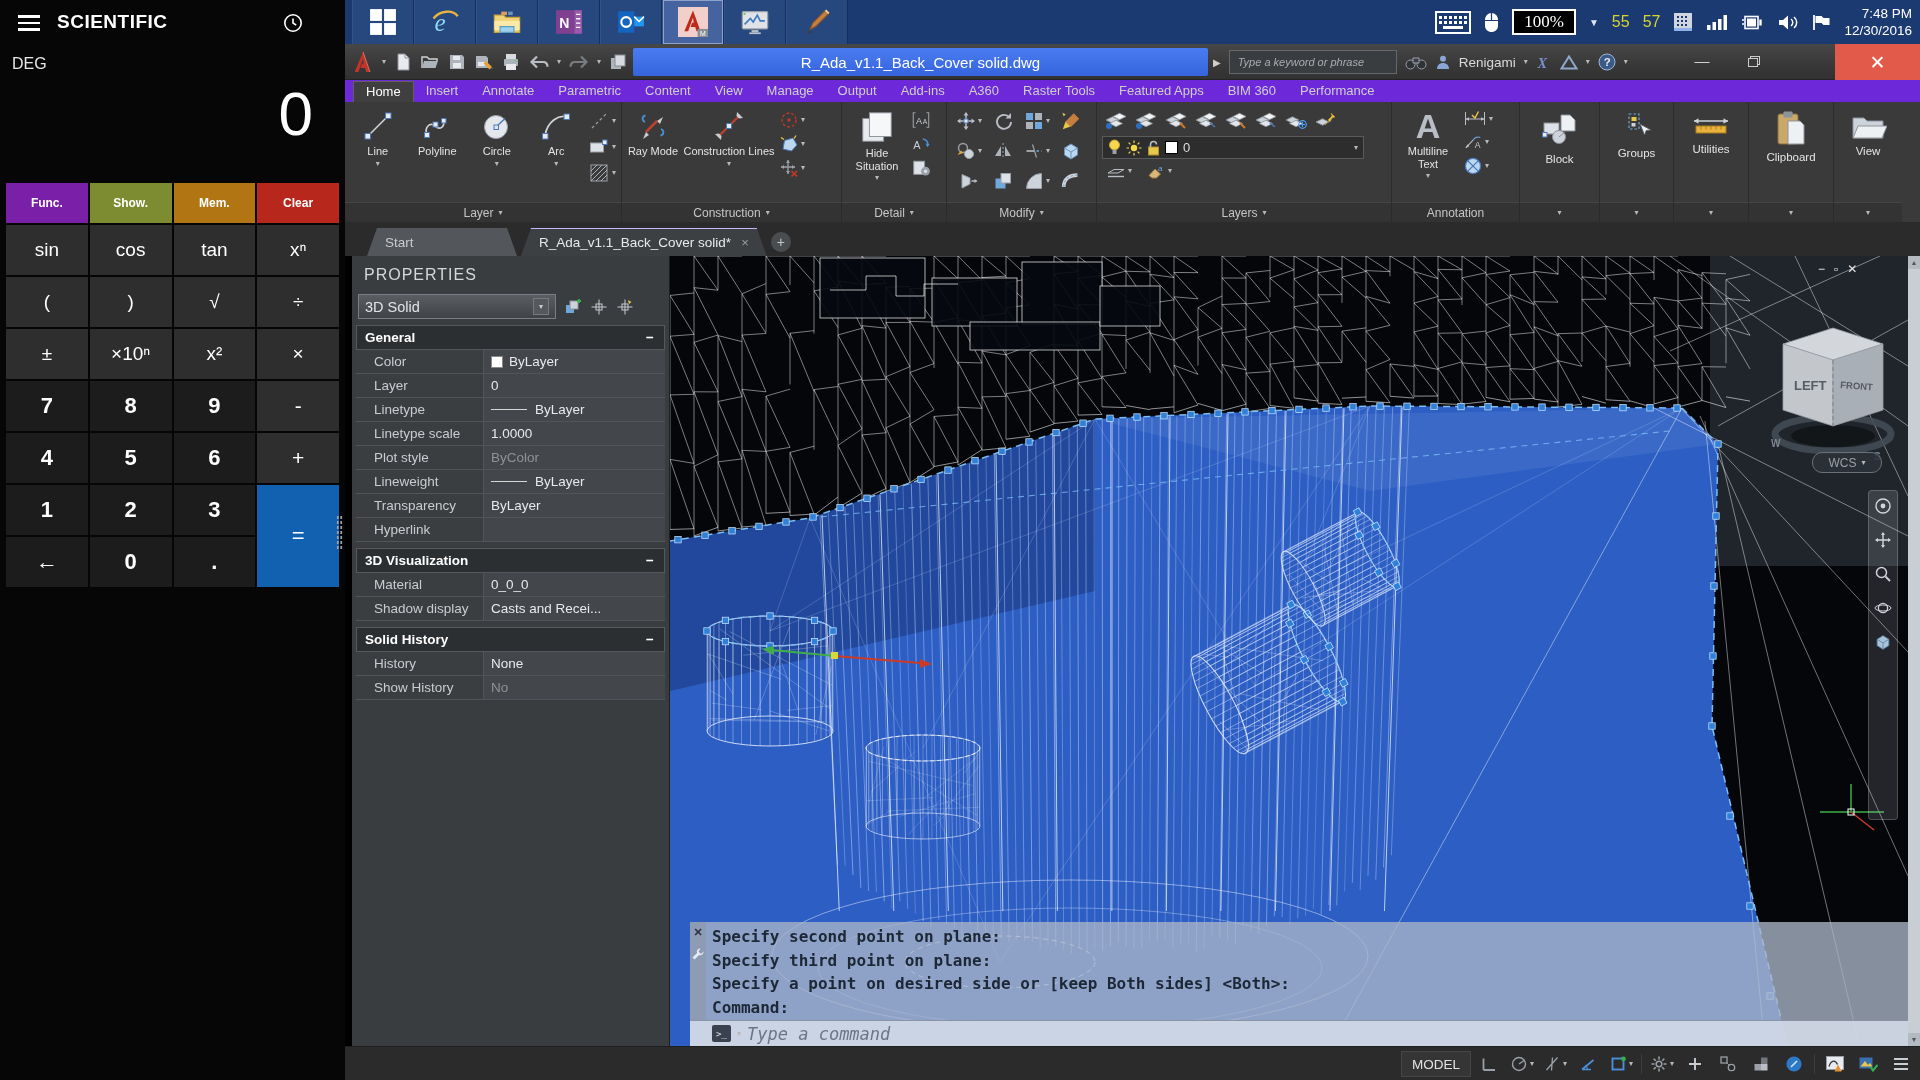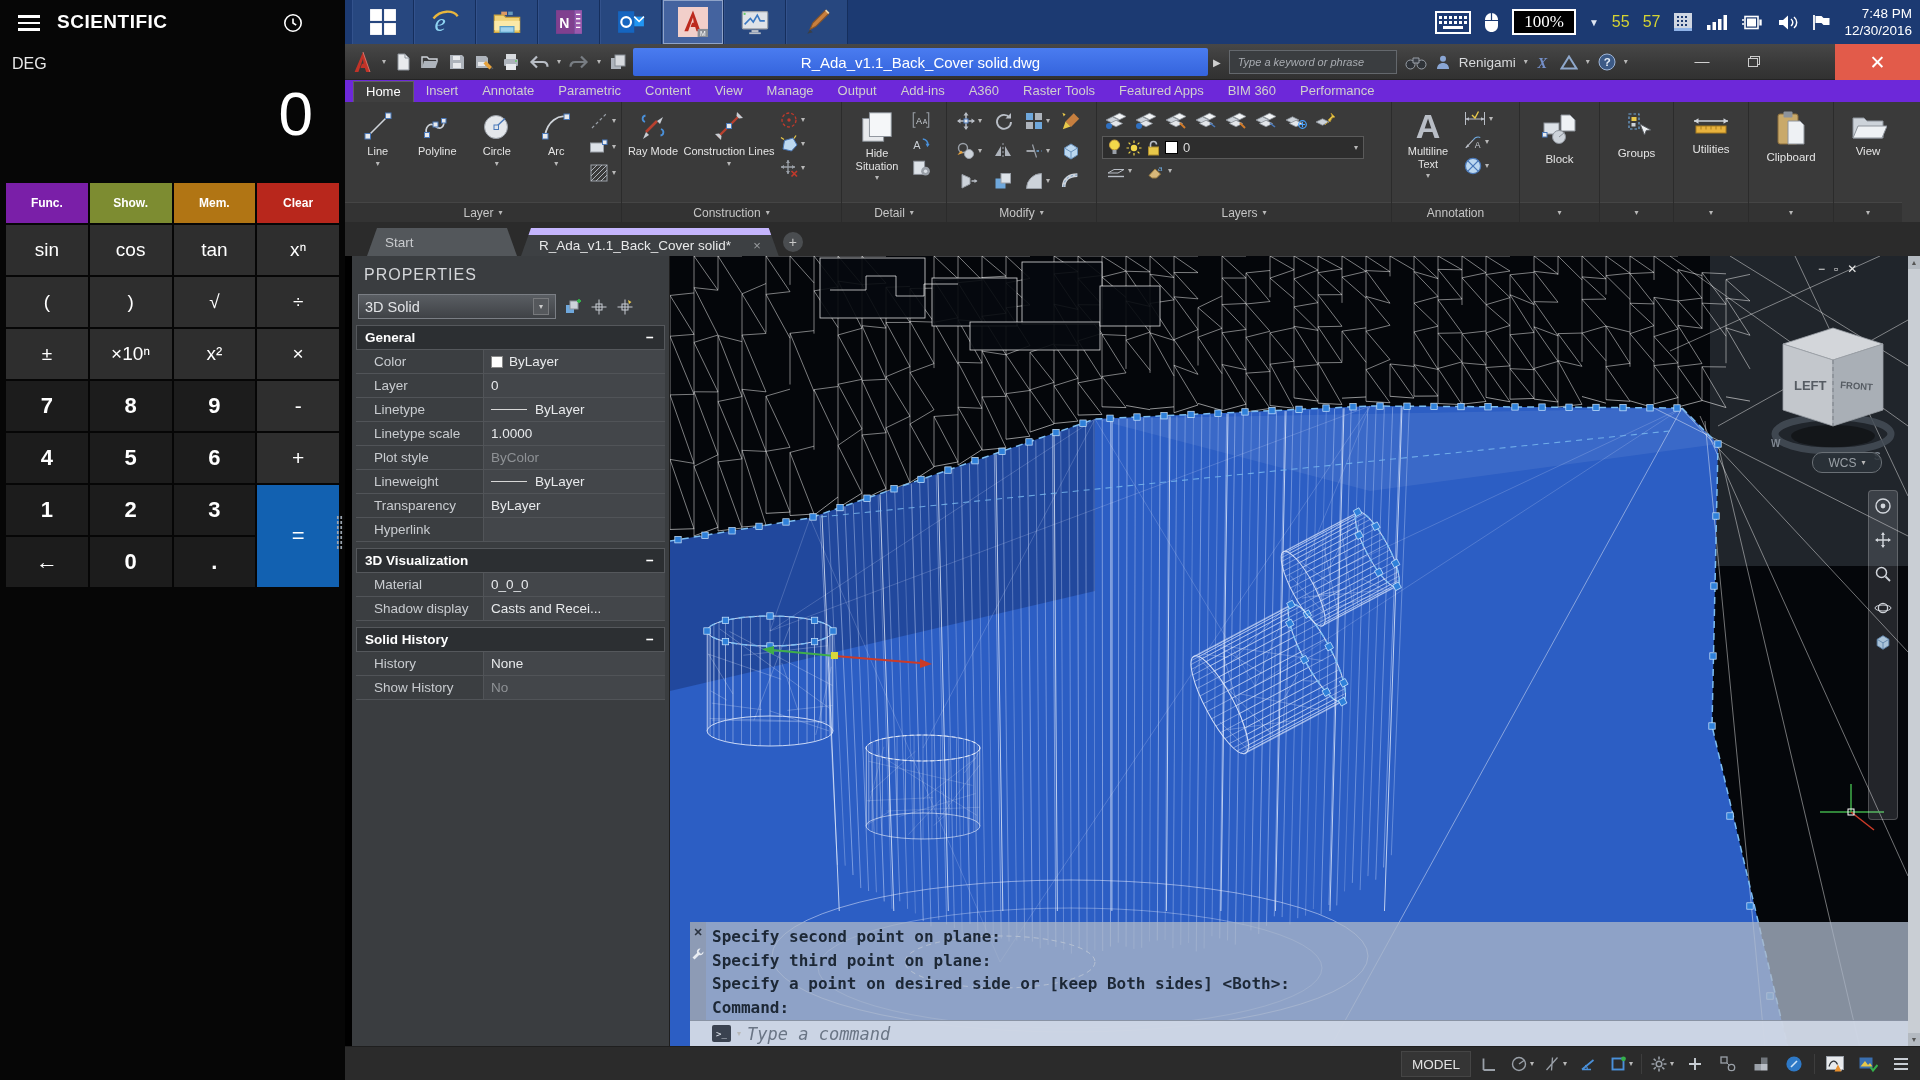--- a/index.html
+++ b/index.html
@@ -71,21 +71,21 @@
 .bigA{font-size:34px;color:#b9bec6;line-height:34px;font-weight:bold}
 .layrow{display:flex;gap:6px;padding:2px 2px 0}
 .laydrop{margin-top:4px;width:262px;height:23px;background:#2d2d2d;border:1px solid #5a5a5a;display:flex;align-items:center;gap:5px;padding:0 5px}
 .swatchw{width:13px;height:13px;background:#fff;border:1px solid #000}
 .laynum{color:#ddd;font-size:13px;flex:1}
 .layrow2{display:flex;gap:14px;padding:4px 4px 0}
 
 #ftabs{position:absolute;left:0;top:178px;width:100%;height:34px;background:#2b2b2b;display:flex;align-items:flex-end;padding-left:22px;gap:4px}
 .ftab{height:28px;display:flex;align-items:center;padding:0 18px;font-size:13.5px;clip-path:polygon(10px 0,calc(100% - 10px) 0,100% 100%,0 100%)}
 .ftab.start{background:#53575b;color:#c9cbce;width:150px}
-.ftab.activef{background:#3d4043;color:#e8e9ea;border-top:7px solid #c4b5fd;gap:22px}
+.ftab.activef{background:#3d4043;color:#e8e9ea;border-top:1px solid #c4b5fd;gap:10px}
 .ftab .fx{color:#9a9da0;font-size:13px}
 .newtab{width:20px;height:20px;border-radius:10px;background:#4a4d50;color:#c8c8c8;font-size:14px;display:flex;align-items:center;justify-content:center;margin-bottom:4px}
 
 #main{position:absolute;left:0;top:212px;width:100%;height:790px;background:#000}
 
 #palette{position:absolute;left:7px;top:0;width:318px;height:790px;background:#3a3d40;border-right:1px solid #1e1e1e;color:#d5d7da}
 #palette .phead{height:38px;display:flex;align-items:center;padding-left:12px;font-size:16px;letter-spacing:1px;color:#d5d7da}
 .selrow{display:flex;align-items:center;gap:8px;padding:0 6px}
 .seldrop{width:198px;height:25px;background:linear-gradient(#5a5e63,#3f4246);border:1px solid #7a7e84;display:flex;align-items:center;justify-content:space-between;padding:0 6px;font-size:14.5px;color:#e2e4e7}
 .seldrop .dd{width:16px;height:17px;background:#55585c;border:1px solid #77797c;font-size:8px;color:#ccc;display:flex;align-items:center;justify-content:center}

